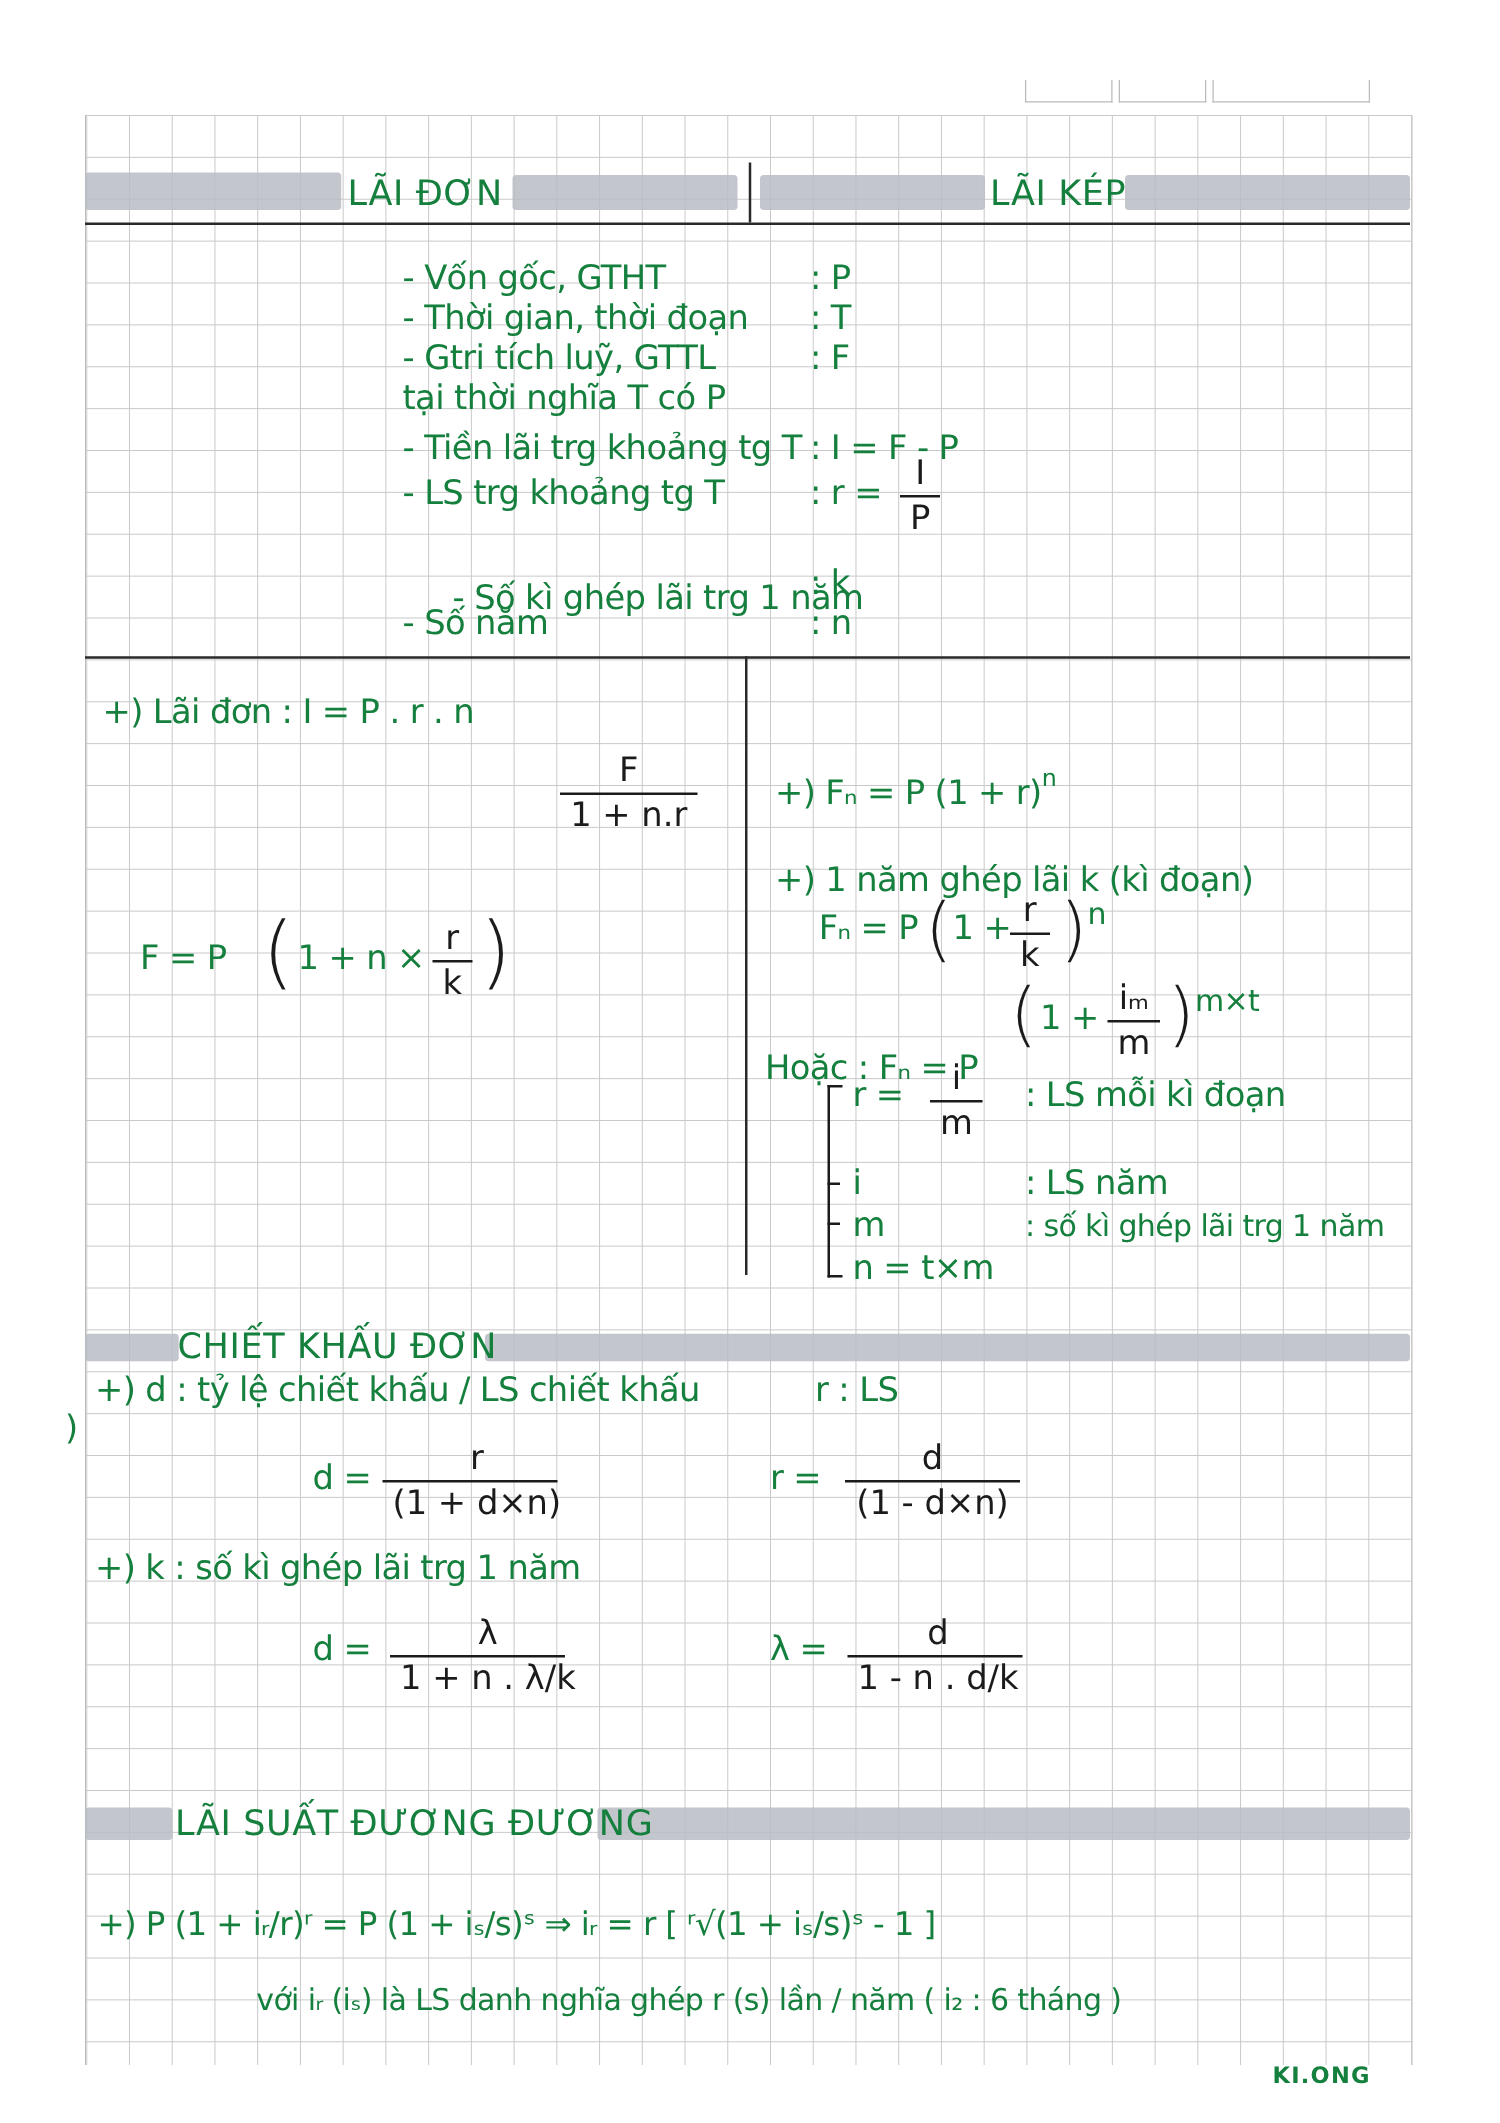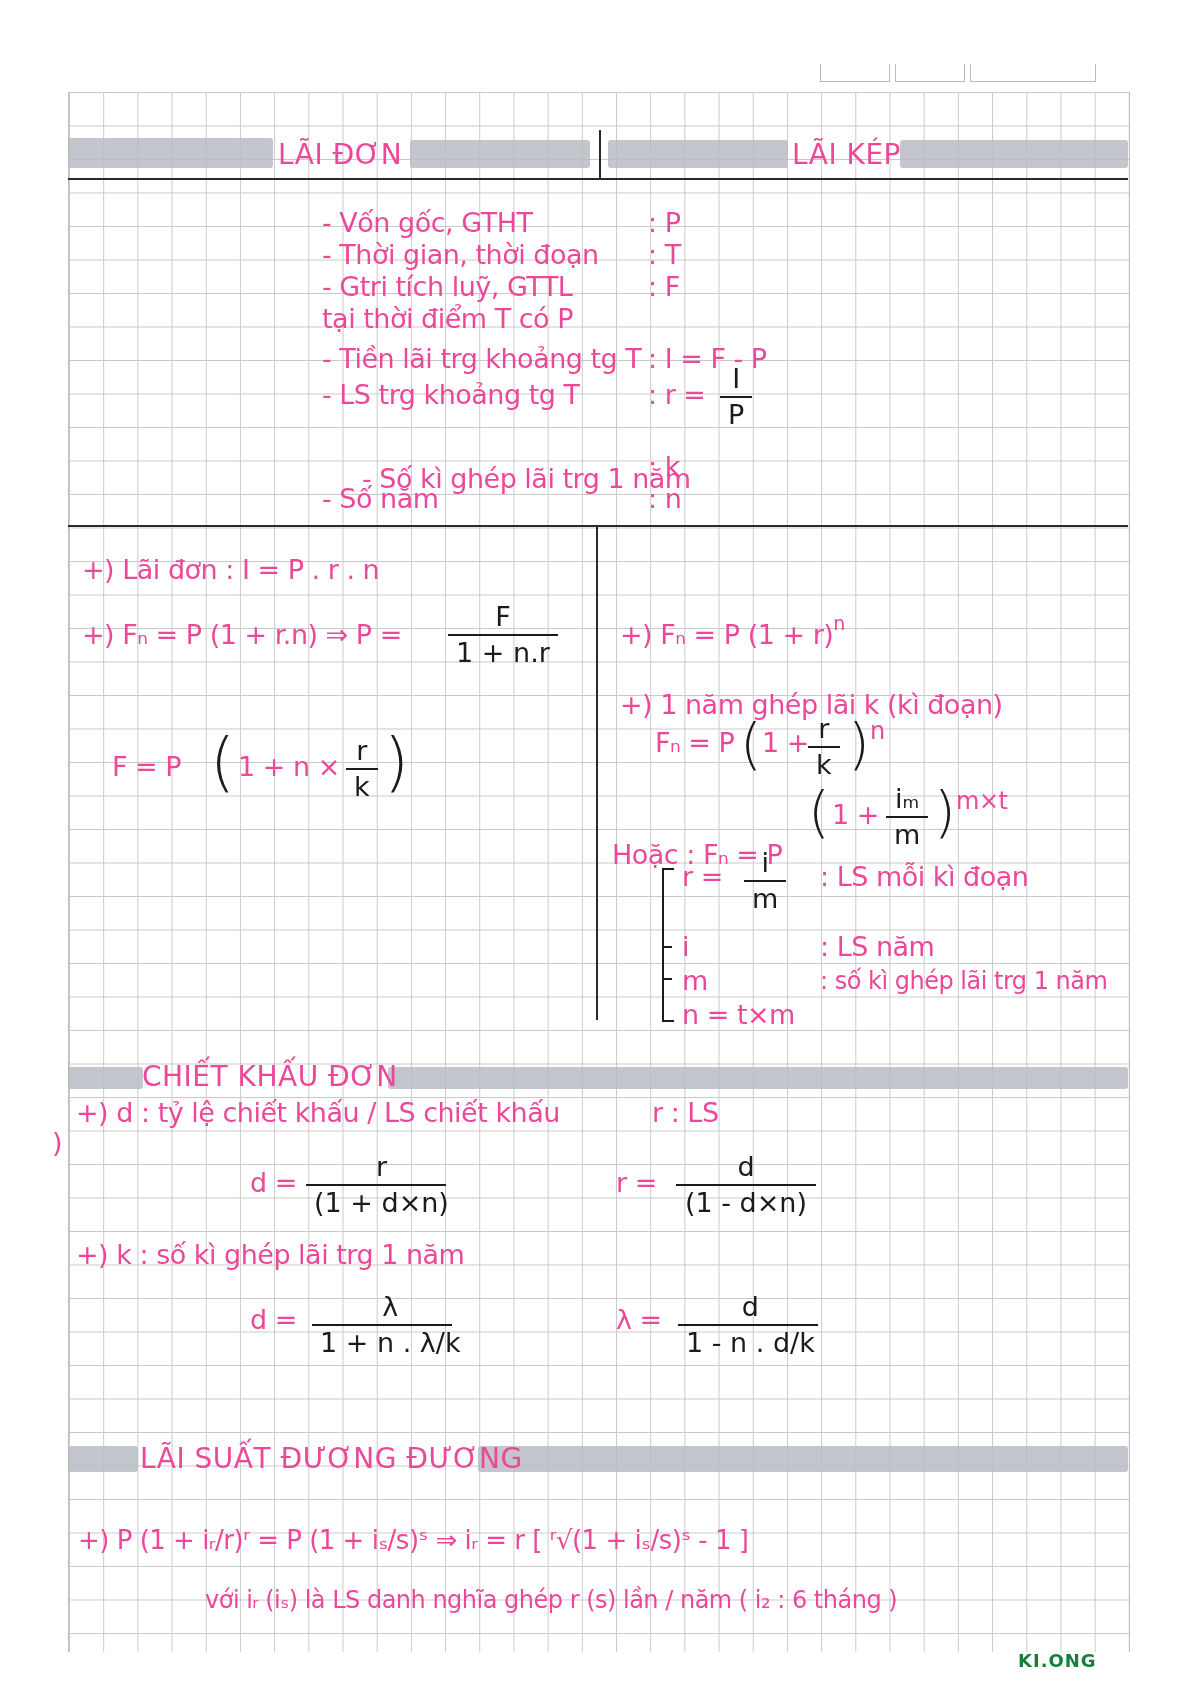--- a/index.html
+++ b/index.html
@@ -10,21 +10,21 @@
         background-image:
           linear-gradient(to right,#c9c9c9 1px,transparent 1px),
           linear-gradient(to bottom,#c9c9c9 1px,transparent 1px);
         background-size:34.2px 100%,100% 33.5px;
         border-left:1px solid #bdbdbd;border-right:1px solid #bdbdbd;}
   .topboxes{position:absolute;top:64px;height:17px;border:1px solid #bbb;border-top:none;}
   .hl{position:absolute;background:#b9bcc4;opacity:.85;border-radius:3px;}
   .hline{position:absolute;background:#2a2a2a;height:2px;}
   .vline{position:absolute;background:#2a2a2a;width:2px;}
   .t{position:absolute;white-space:nowrap;font-family:"DejaVu Sans",sans-serif;
-     font-size:27px;line-height:30px;color:#ec4899;letter-spacing:-0.5px;}
+     font-size:27px;line-height:30px;color:#15803d;letter-spacing:-0.5px;}
   .hdr{font-size:28px;letter-spacing:0.5px;}
   .sm{font-size:24px;}
   .frac{position:absolute;display:inline-flex;flex-direction:column;align-items:center;
         font-family:"DejaVu Sans",sans-serif;font-size:27px;line-height:34px;color:#1b1b1b;}
   .frac .num{padding:0 8px;}
   .frac .bar{height:2px;background:#1b1b1b;align-self:stretch;}
   .frac .den{padding:0 8px;}
   .bracket{position:absolute;border:2px solid #1b1b1b;border-right:none;width:10px;}
   .bracket-tick{position:absolute;height:2px;width:10px;background:#1b1b1b;}
   .stamp{position:absolute;font-family:"DejaVu Sans",sans-serif;font-weight:bold;
@@ -52,40 +52,39 @@
   <div class="t hdr" style="left:792px;top:140px;">LÃI KÉP</div>
   <div class="vline" style="left:599px;top:130px;height:48px;"></div>
   <div class="hline" style="left:68px;top:178px;width:1060px;"></div>
 
   <div class="t" style="left:322px;top:208px;">- Vốn gốc, GTHT</div>
   <div class="t" style="left:648px;top:208px;">: P</div>
   <div class="t" style="left:322px;top:240px;">- Thời gian, thời đoạn</div>
   <div class="t" style="left:648px;top:240px;">: T</div>
   <div class="t" style="left:322px;top:272px;">- Gtri tích luỹ, GTTL</div>
   <div class="t" style="left:648px;top:272px;">: F</div>
-  <div class="t" style="left:322px;top:304px;">  tại thời điểm T có P</div>
+  <div class="t" style="left:322px;top:304px;">  tại thời nghĩa T có P</div>
   <div class="t" style="left:322px;top:344px;">- Tiền lãi trg khoảng tg T</div>
   <div class="t" style="left:648px;top:344px;">: I = F - P</div>
   <div class="t" style="left:322px;top:380px;">- LS trg khoảng tg T</div>
   <div class="t" style="left:648px;top:380px;">: r =</div>
   <div class="frac" style="left:720px;top:362px;">
     <span class="num">I</span>
     <span class="bar"></span>
     <span class="den">P</span>
   </div>
   <div class="t" style="left:322px;top:464px;margin-left:40px;">- Số kì ghép lãi trg 1 năm</div>
   <div class="t" style="left:648px;top:452px;">: k</div>
   <div class="t" style="left:322px;top:484px;">- Số năm</div>
   <div class="t" style="left:648px;top:484px;">: n</div>
 
   <div class="hline" style="left:68px;top:525px;width:1060px;"></div>
   <div class="vline" style="left:596px;top:525px;height:495px;"></div>
 
   <div class="t" style="left:82px;top:555px;">+) Lãi đơn :  I = P . r . n</div>
-  <div class="t" style="left:82px;top:620px;">+) Fₙ = P (1 + r.n)  ⇒  P =</div>
   <div class="frac" style="left:448px;top:600px;">
     <span class="num">F</span>
     <span class="bar" style="width:110px;"></span>
     <span class="den">1 + n.r</span>
   </div>
   <div class="t" style="left:112px;top:752px;">F = P</div>
   <div class="paren" style="left:210px;top:730px;">(</div>
   <div class="t" style="left:238px;top:752px;">1 + n ×</div>
   <div class="frac" style="left:346px;top:734px;">
     <span class="num">r</span>

